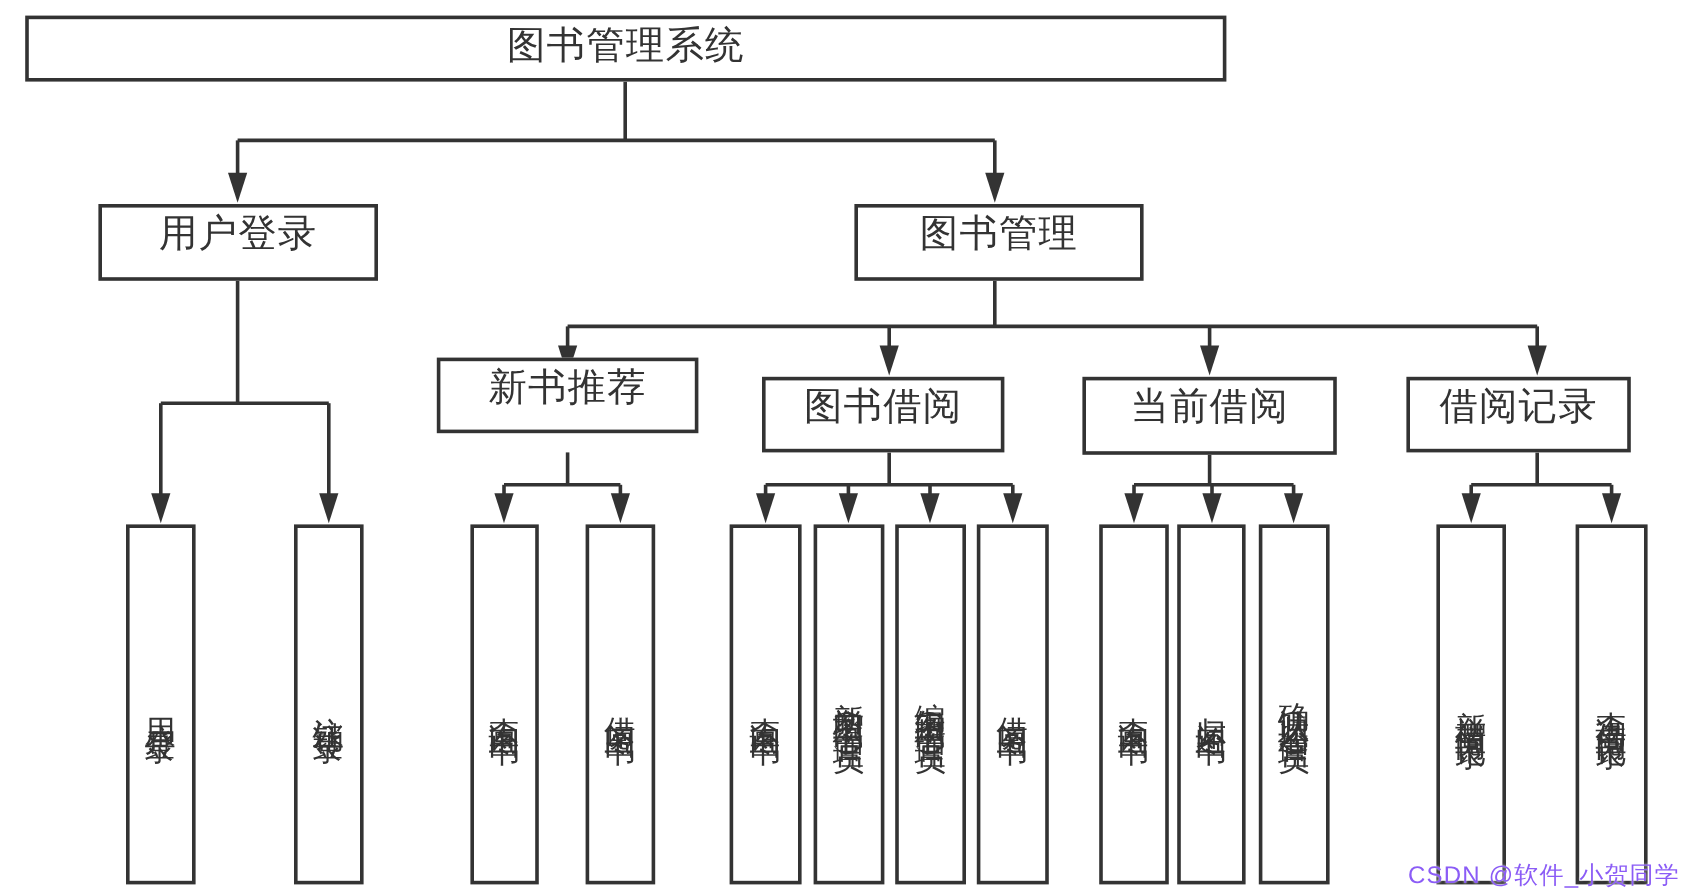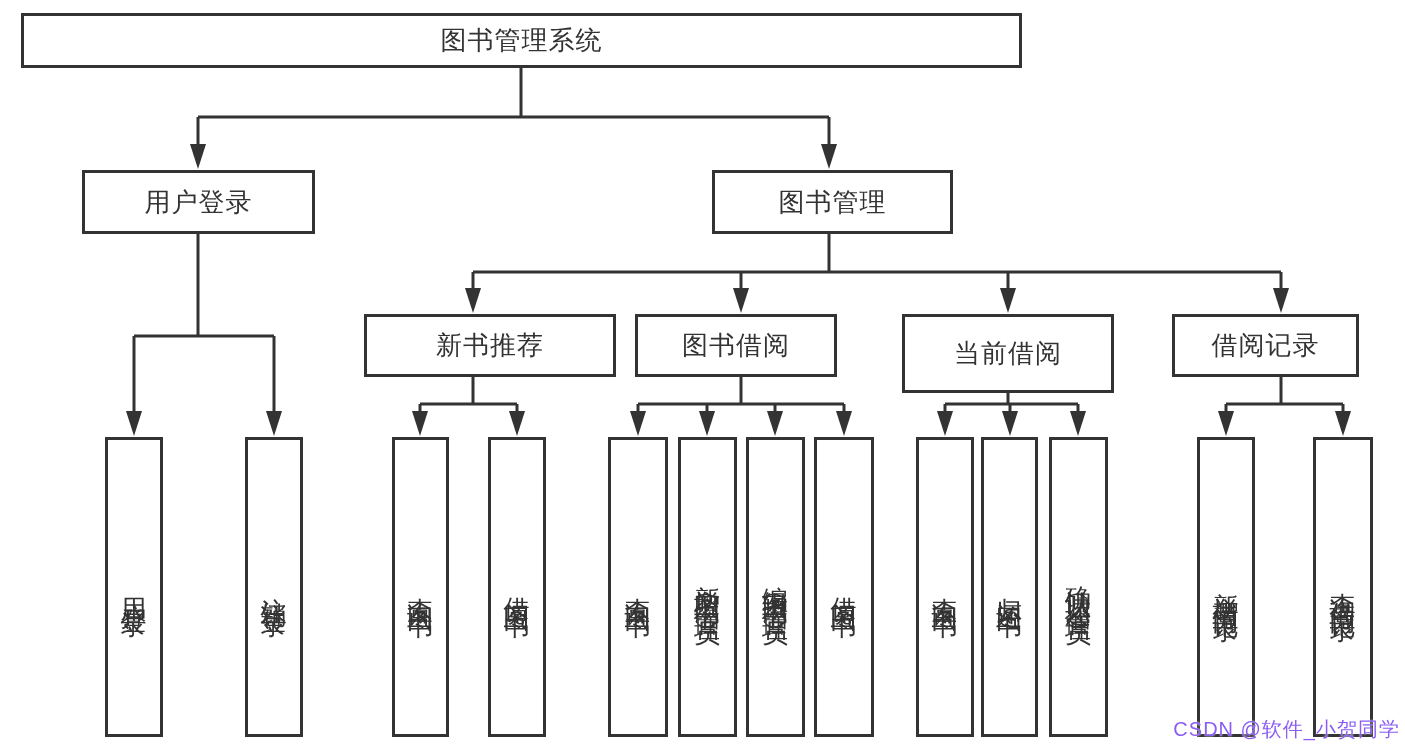--- a/index.html
+++ b/index.html
@@ -18,24 +18,23 @@
   #connector-layer {
     position: absolute;
     left: 0; top: 0;
     width: 1405px; height: 747px;
   }
   .box {
     position: absolute;
     border: 3px solid #333333;
     background: #ffffff;
     display: flex;
-    align-items: center;
     justify-content: center;
     color: #333333;
-    font-size: 26px;
+    font-size: 32px;
     letter-spacing: 1px;
     box-sizing: border-box;
     white-space: nowrap;
   }
   .vbox {
     position: absolute;
     border: 3px solid #333333;
     background: #ffffff;
     display: flex;
     align-items: center;
@@ -127,27 +126,27 @@
     <span>图书管理系统</span>
   </div>
 
   <div class="box" style="left:82px; top:170px; width:233px; height:64px;">
     <span>用户登录</span>
   </div>
   <div class="box" style="left:712px; top:170px; width:241px; height:64px;">
     <span>图书管理</span>
   </div>
 
-  <div class="box" style="left:364px; top:314px; width:252px; height:63px;">
+  <div class="box" style="left:364px; top:298px; width:218px; height:63px;">
     <span>新书推荐</span>
   </div>
   <div class="box" style="left:635px; top:314px; width:202px; height:63px;">
     <span>图书借阅</span>
   </div>
-  <div class="box" style="left:902px; top:314px; width:212px; height:79px;">
+  <div class="box" style="left:902px; top:314px; width:212px; height:65px;">
     <span>当前借阅</span>
   </div>
   <div class="box" style="left:1172px; top:314px; width:187px; height:63px;">
     <span>借阅记录</span>
   </div>
 
   <div class="vbox" style="left:105px; width:58px;">
     <span class="vtext">用户登录</span>
   </div>
   <div class="vbox" style="left:245px; width:58px;">

